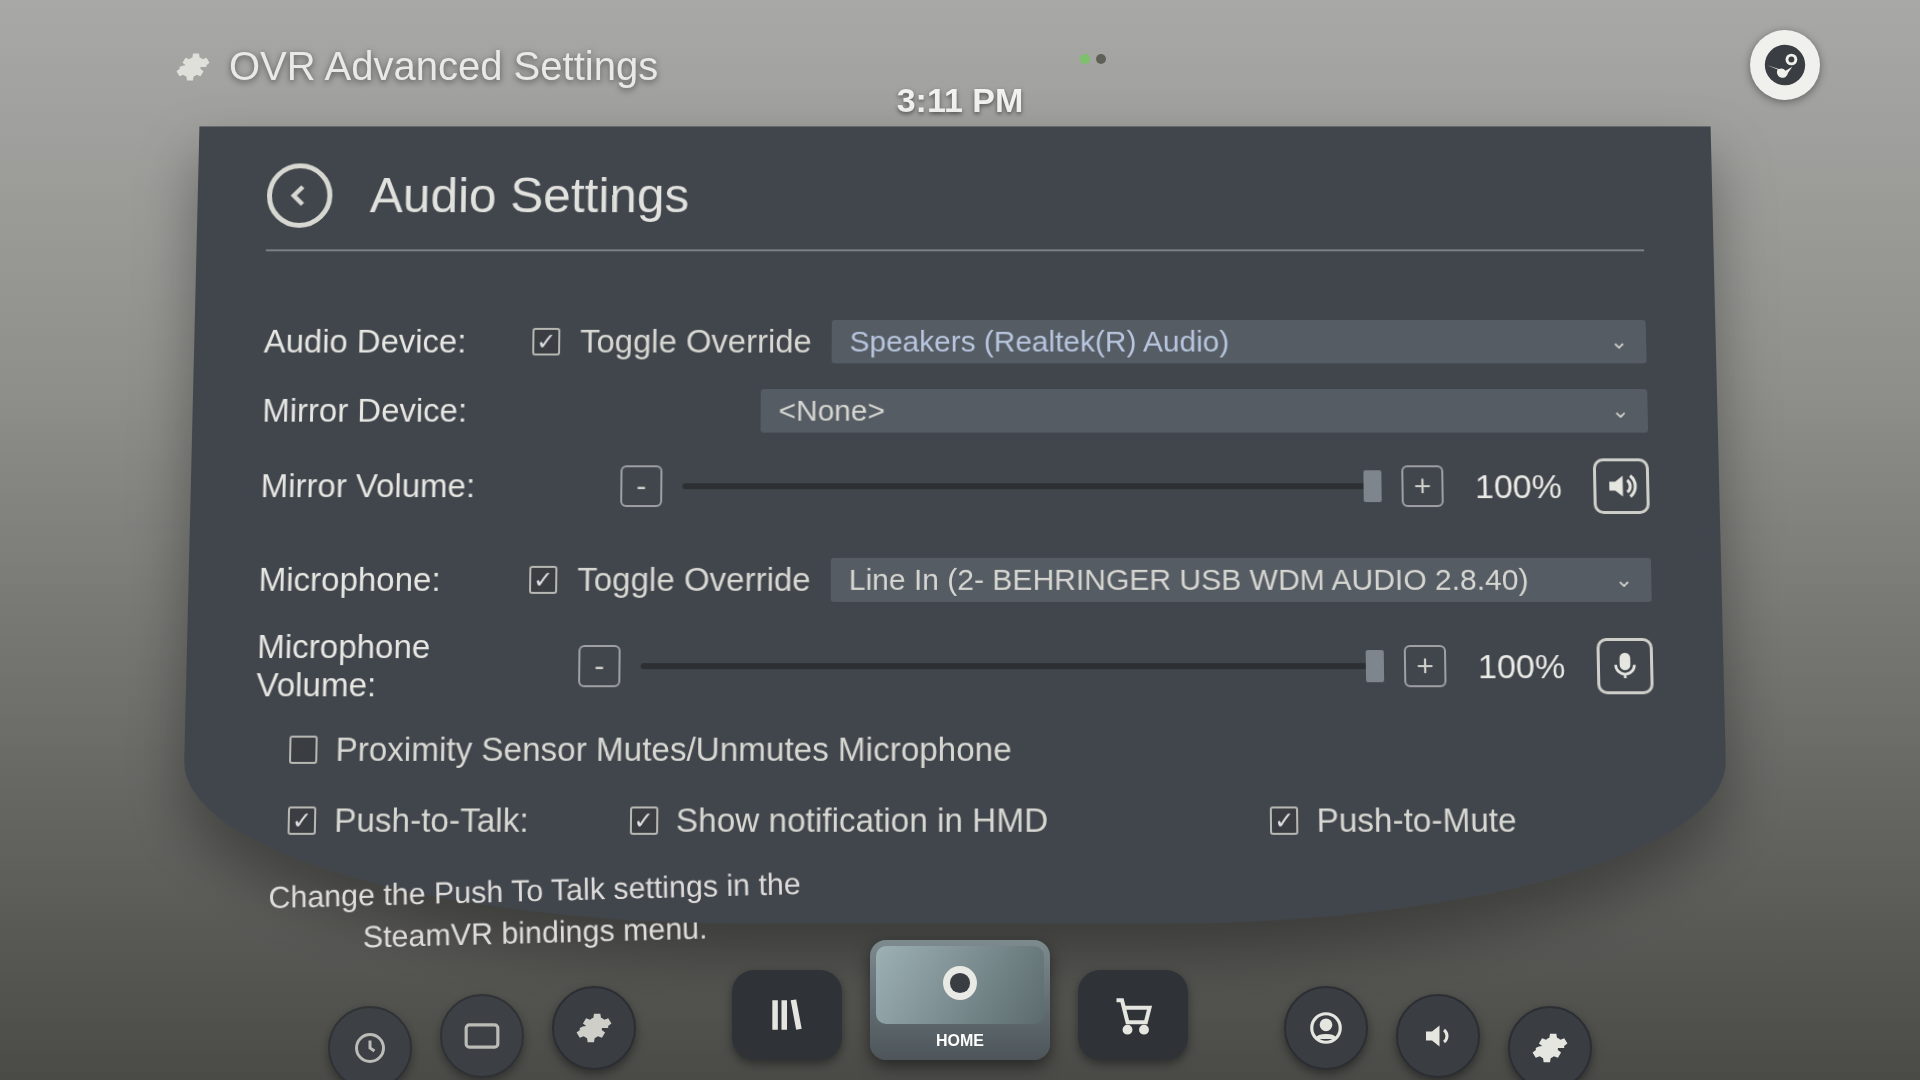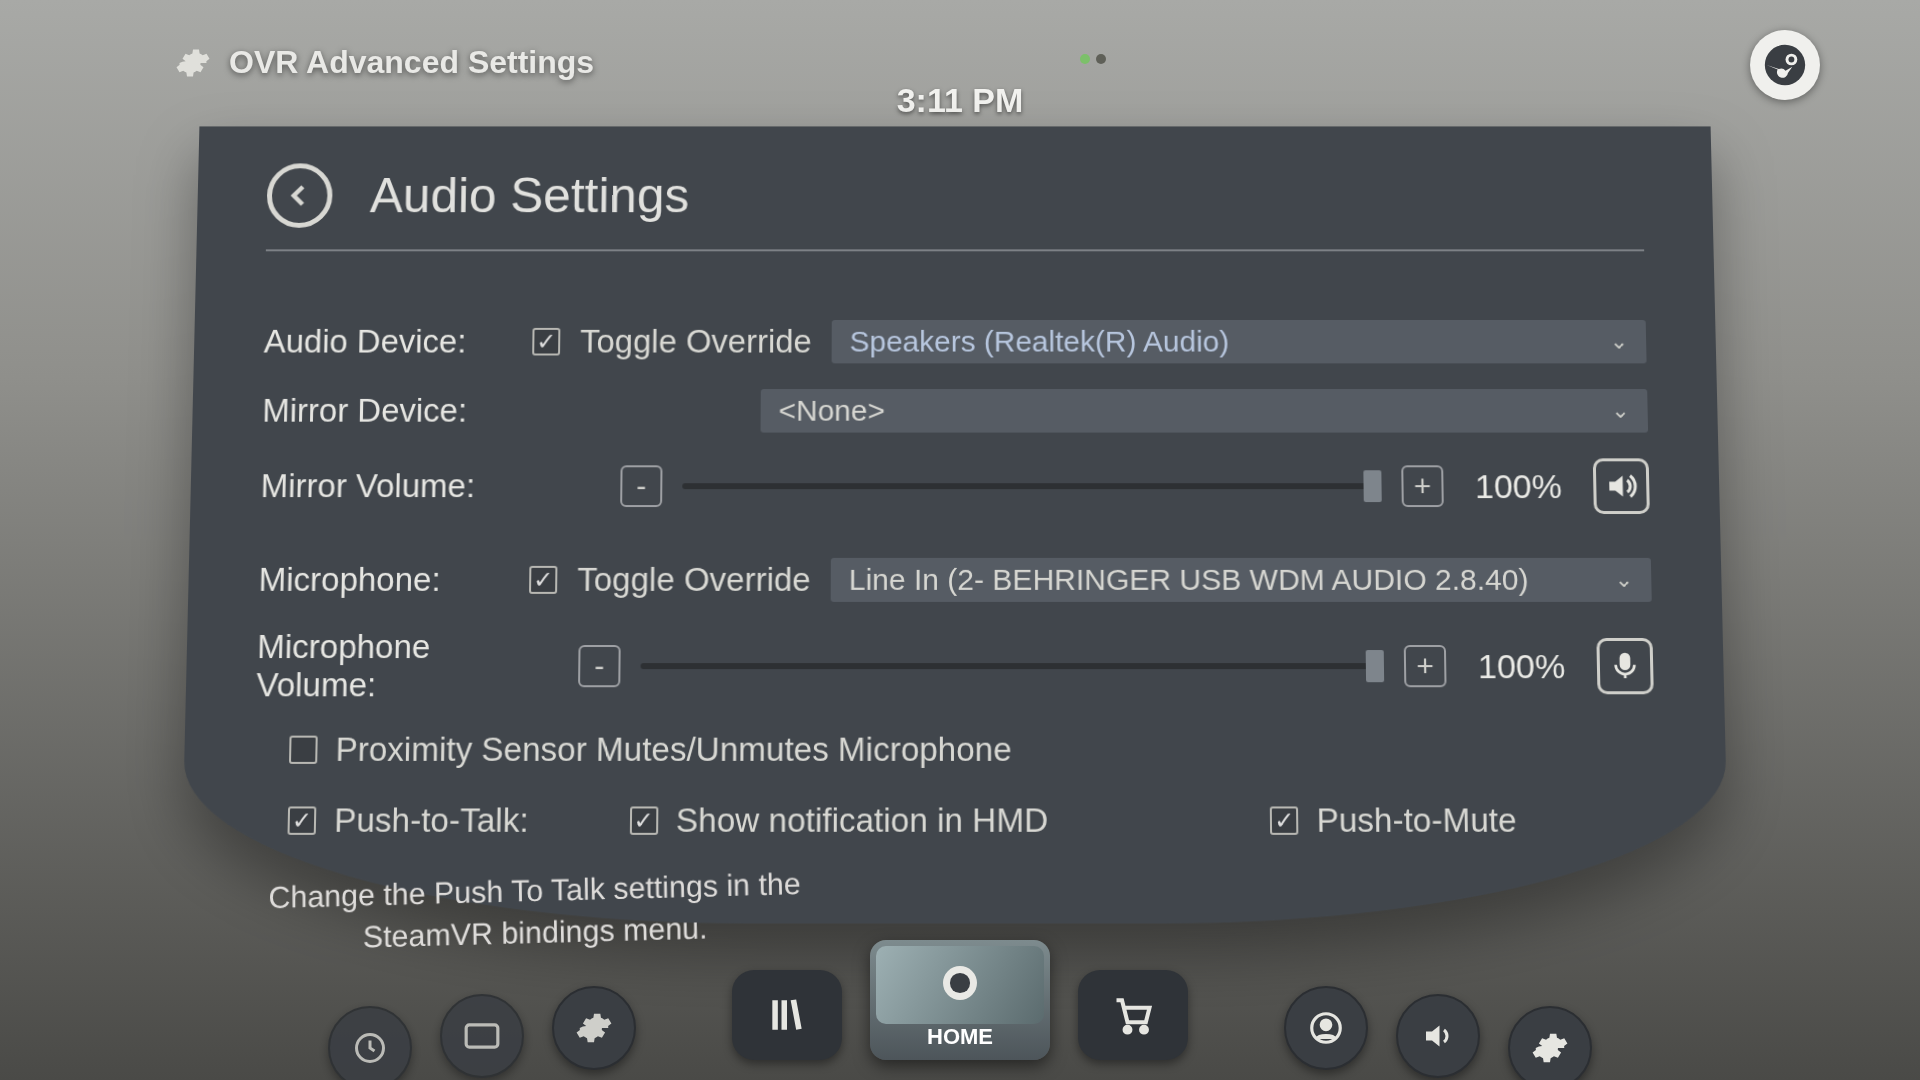--- a/index.html
+++ b/index.html
@@ -12,21 +12,21 @@
   color: #d8d8d3;
 }
 
 .topbar {
   position:absolute; top: 40px; left:0; right:0; height:80px;
   display:flex; align-items:flex-end; justify-content:center;
 }
 .app-title {
   position:absolute; left: 175px; top: 44px;
   display:flex; align-items:center; gap:18px;
-  font-size: 32px; font-weight:700; color:#e9e9e6;
+  font-size: 40px; font-weight:400; color:#e9e9e6;
   text-shadow: 0 2px 6px rgba(0,0,0,.5);
 }
 .gear-small {
   width:36px;height:36px;
 }
 .clock { font-size:34px; font-weight:700; color:#f2f2ef; text-shadow:0 2px 4px rgba(0,0,0,.5);}
 .indicator-dots { position:absolute; left: 50%; margin-left: 120px; top: 54px; display:flex; gap:6px;}
 .indicator-dots span{width:10px;height:10px;border-radius:50%;background:#7cc06a;display:block;}
 .indicator-dots span.off{background:#5f6058;}
 .steam-badge{position:absolute; right:100px; top:30px; width:70px;height:70px; border-radius:50%; background:#f0f0ed; display:flex; align-items:center; justify-content:center; box-shadow:0 2px 8px rgba(0,0,0,.4);}
@@ -60,21 +60,21 @@
 .percent{ width:110px; text-align:center; font-size:34px; color:#eaeae6;}
 .icon-box{ width:56px;height:56px; border:3px solid #cfcfca; border-radius:10px; display:flex; align-items:center; justify-content:center; cursor:pointer;}
 .checkrow { display:flex; gap:18px; align-items:center; }
 .ptt-area { display:flex; gap: 100px; align-items:flex-start; margin-top:6px; flex-wrap:wrap;}
 .hint { font-size:30px; color:#dedcda; line-height:1.35; margin-top:4px; text-align:center; width:560px; transform: rotate(-1.5deg);}
 
 .dock{ position:absolute; bottom: 20px; left:0; right:0; display:flex; align-items:flex-end; justify-content:center; gap:28px; }
 .dock .circle{ width:84px;height:84px;border-radius:50%; background:#3a3e43; border:2px solid #2b2e32; display:flex; align-items:center; justify-content:center; cursor:pointer; box-shadow:0 4px 10px rgba(0,0,0,.4);}
 .dock .circle.dim{ opacity:.85;}
 .dock .pill{ width:110px; height:90px; background:#2f3338; border-radius:22px; display:flex; align-items:center; justify-content:center; cursor:pointer; box-shadow:0 4px 10px rgba(0,0,0,.4);}
-.dock .home-card{ width:180px; height:120px; border-radius:16px; background:linear-gradient(180deg,#7d8b8e,#4d555a); display:flex; flex-direction:column; align-items:center; justify-content:flex-end; color:#fff; font-weight:700; font-size:22px; padding-bottom:10px; box-shadow:0 6px 16px rgba(0,0,0,.5); cursor:pointer; position:relative;}
+.dock .home-card{ width:180px; height:120px; border-radius:16px; background:linear-gradient(180deg,#7d8b8e,#4d555a); display:flex; flex-direction:column; align-items:center; justify-content:flex-end; color:#fff; font-weight:700; font-size:16px; padding-bottom:10px; box-shadow:0 6px 16px rgba(0,0,0,.5); cursor:pointer; position:relative;}
 .dock .home-card .thumb{position:absolute; inset:6px 6px 36px 6px; border-radius:10px; background:linear-gradient(120deg,#9db0b3,#5b6b6e);}    
 .dock .home-card .mini-steam{position:absolute; top:26px; left:50%; transform:translateX(-50%); width:34px;height:34px;border-radius:50%;background:#e9e9e5; display:flex;align-items:center;justify-content:center;}
 svg { display:block; }
 </style>
 </head>
 <body>
 
 <div class="app-title">
   <span>
     <svg class="gear-small" viewBox="0 0 24 24" fill="#e0e0db">

